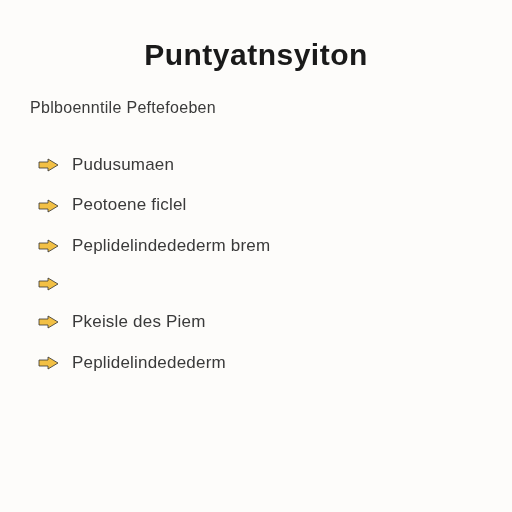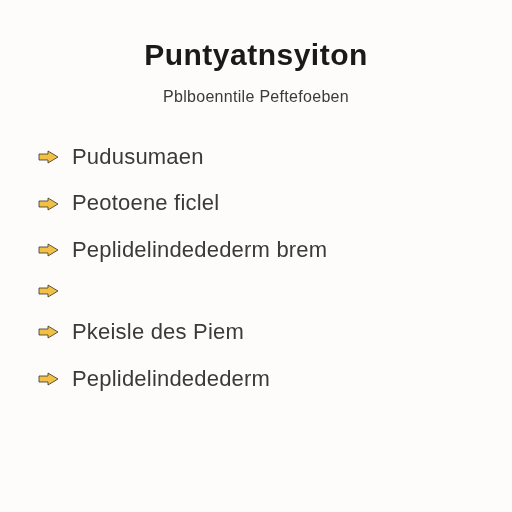--- a/index.html
+++ b/index.html
@@ -13,38 +13,37 @@
       overflow: hidden;
     }
     .container {
       padding: 38px 30px 30px 30px;
     }
     .title {
       font-size: 30px;
       font-weight: 800;
       text-align: center;
       letter-spacing: 0.5px;
-      margin-bottom: 16px;
+      margin-bottom: 27px;
       color: #1a1a1a;
     }
     .subtitle {
       font-size: 16px;
-      text-align: center;
       margin-bottom: 38px;
       color: #3a3a3a;
       letter-spacing: 0.3px;
     }
     .list {
       padding-left: 8px;
     }
     .list-item {
       display: flex;
       align-items: center;
       margin-bottom: 20px;
-      font-size: 22px;
+      font-size: 17px;
       color: #3a3a3a;
       letter-spacing: 0.2px;
     }
     .bullet-icon {
       width: 22px;
       height: 16px;
       margin-right: 12px;
       flex-shrink: 0;
       display: flex;
       align-items: center;

